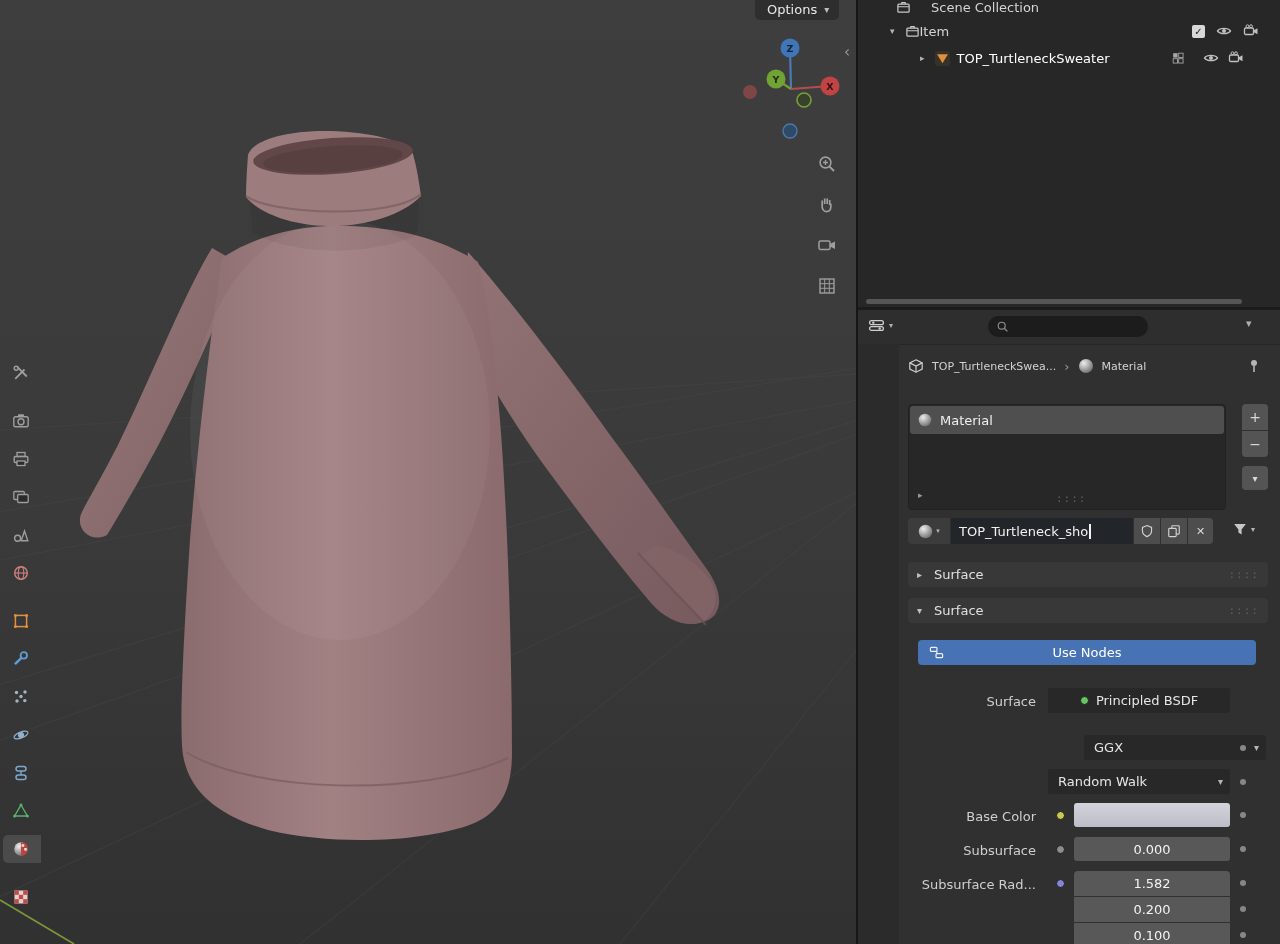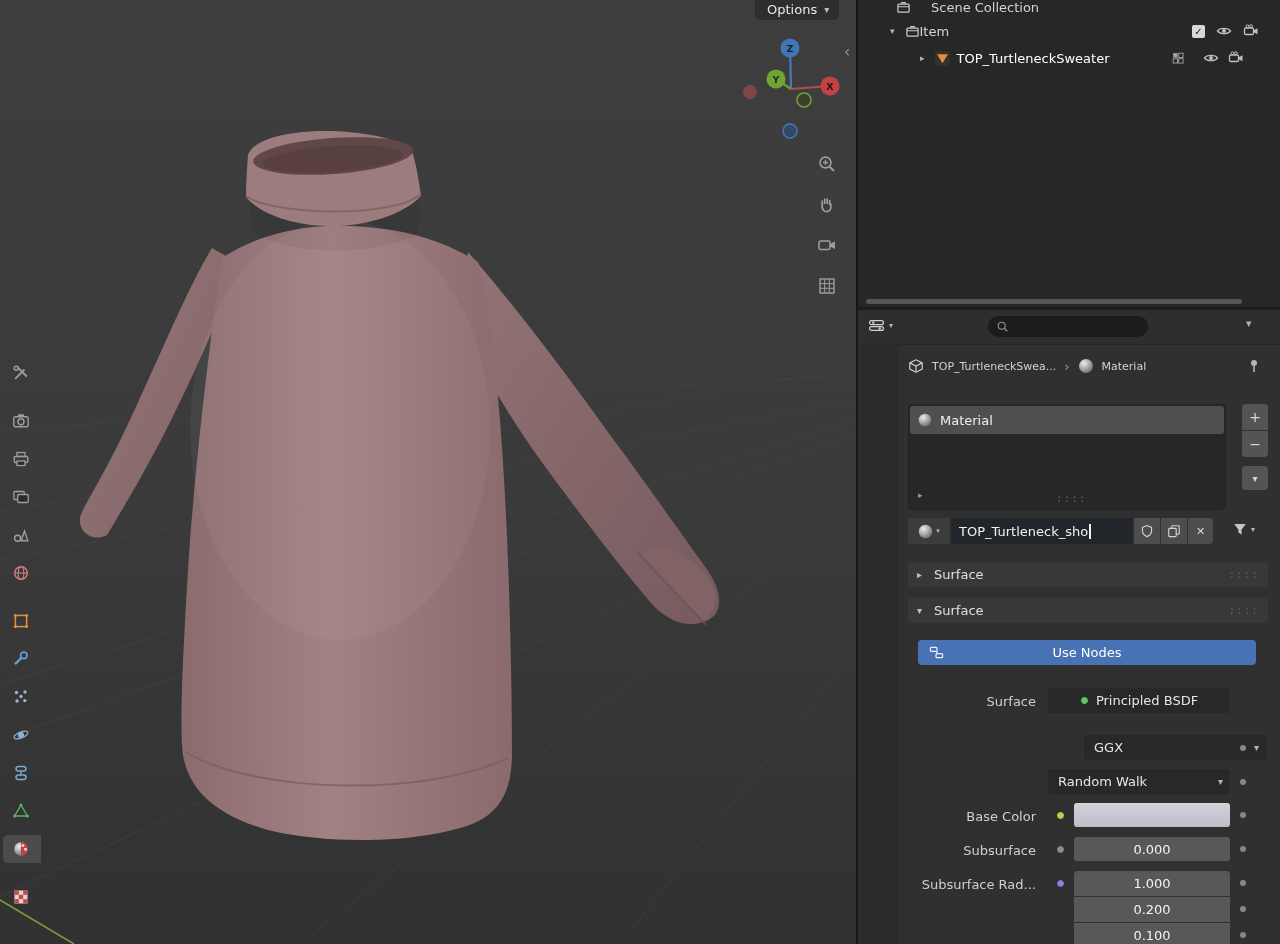--- a/index.html
+++ b/index.html
@@ -591,21 +591,21 @@
   <div class="row-label" style="top:843px">Subsurface</div>
   <div class="socket" style="left:1056px;top:845px;background:#8d8d8d"></div>
   <div class="field slider" style="left:1074px;top:837px;width:156px;height:24px">
     <span>0.000</span>
   </div>
   <div class="deco-dot" style="top:846px"></div>
 
   <div class="row-label" style="top:877px">Subsurface Rad...</div>
   <div class="socket" style="left:1056px;top:879px;background:#8684d8"></div>
   <div class="field slider" style="left:1074px;top:871px;width:156px;height:25px;border-radius:4px 4px 0 0">
-    <span>1.000</span>
+    <span>1.582</span>
   </div>
   <div class="deco-dot" style="top:880px"></div>
   <div class="field slider" style="left:1074px;top:897px;width:156px;height:25px;border-radius:0">
     <span>0.200</span>
   </div>
   <div class="deco-dot" style="top:906px"></div>
   <div class="field slider" style="left:1074px;top:923px;width:156px;height:25px;border-radius:0 0 4px 4px">
     <span>0.100</span>
   </div>
   <div class="deco-dot" style="top:932px"></div>

